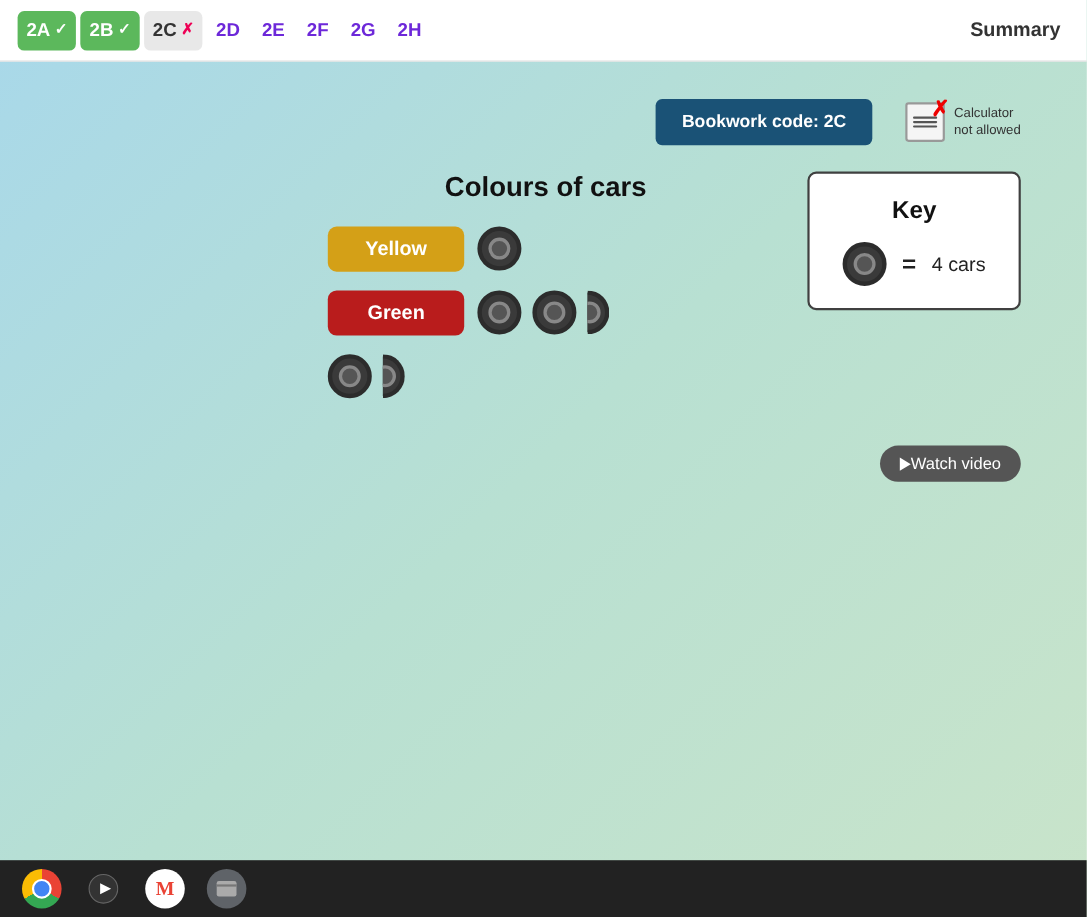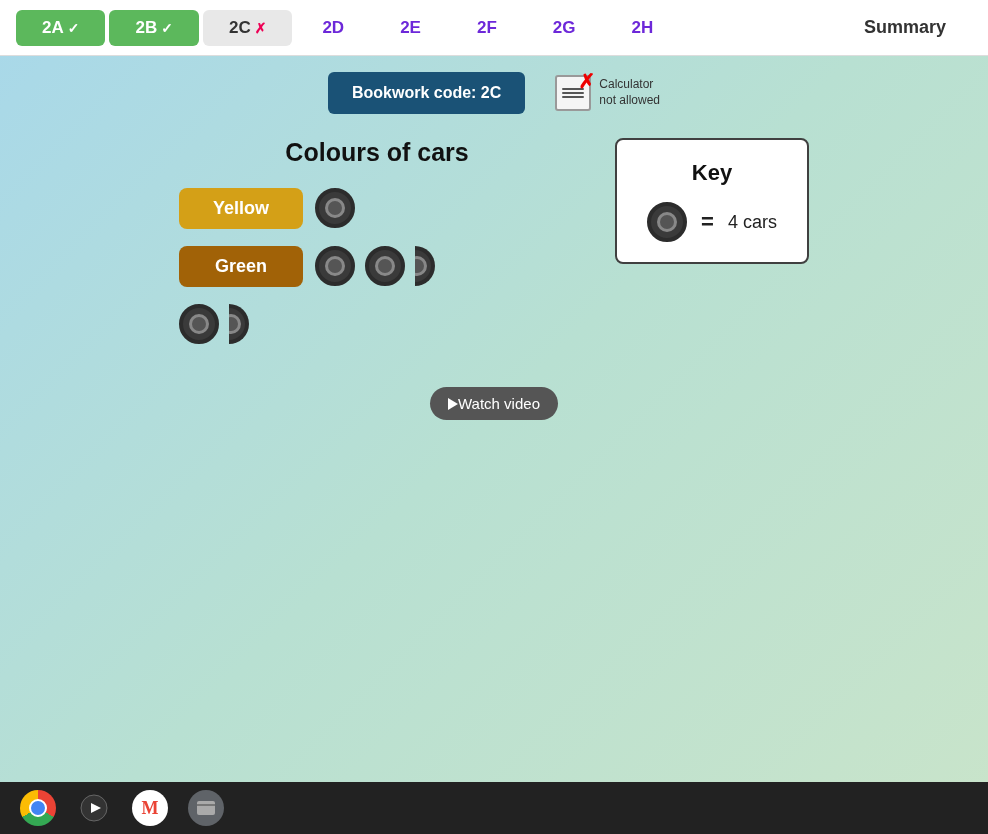--- a/index.html
+++ b/index.html
@@ -19,23 +19,22 @@
       align-items: center;
       background: white;
       padding: 0 16px;
       height: 56px;
       gap: 4px;
       border-bottom: 1px solid #ddd;
     }
 
     .nav-item {
       display: flex;
-      align-items: center;
       gap: 4px;
-      padding: 8px 26px;
+      padding: 8px 8px;
       border-radius: 6px;
       font-size: 17px;
       font-weight: 600;
       cursor: pointer;
       color: #333;
     }
 
     .nav-item.completed {
       background: #5cb85c;
       color: white;
@@ -54,24 +53,24 @@
       color: #333;
       margin-left: auto;
       font-size: 18px;
     }
 
     .check-icon { font-size: 14px; }
     .cross-icon { color: #e05; font-size: 14px; font-weight: bold; }
 
     
     .main-content {
-      padding: 16px 60px;
+      padding: 34px 60px;
       display: flex;
       flex-direction: column;
-      align-items: center;
+      align-items: flex-end;
     }
 
     
     .bookwork-row {
       display: flex;
       align-items: center;
       gap: 30px;
       margin-bottom: 24px;
     }
 
@@ -181,21 +180,21 @@
       width: 124px;
       padding: 10px 8px;
       border-radius: 8px;
       color: white;
       font-size: 18px;
       font-weight: 700;
       text-align: center;
     }
 
     .color-label.yellow { background: #d4a017; }
-    .color-label.green { background: #a16207; }
+    .color-label.green { background: #b91c1c; }
     .color-label.blue { background: #4db8c8; }
 
     .car-icons {
       display: flex;
       align-items: center;
       gap: 10px;
       min-width: 260px;
       height: 50px;
     }
 

